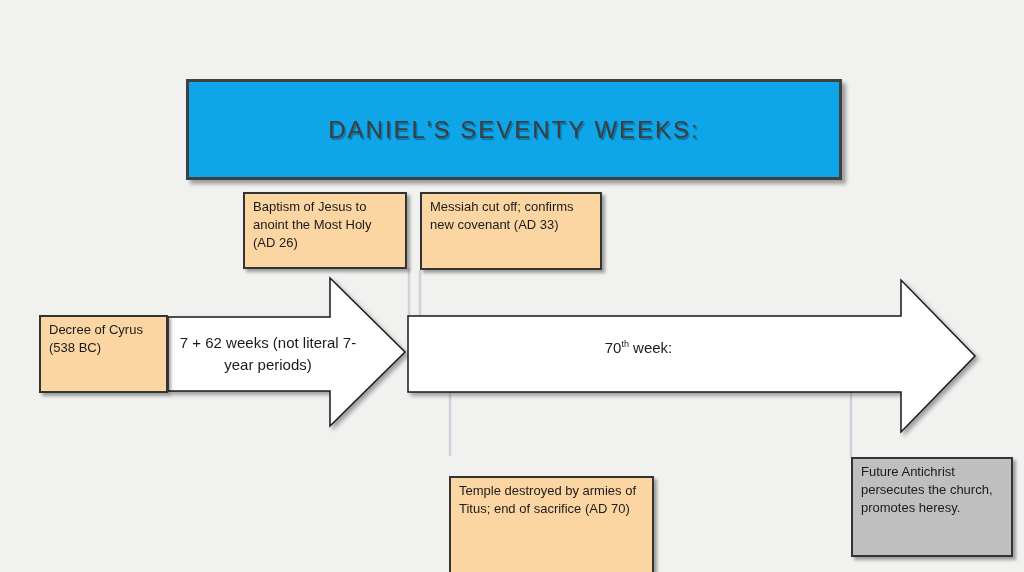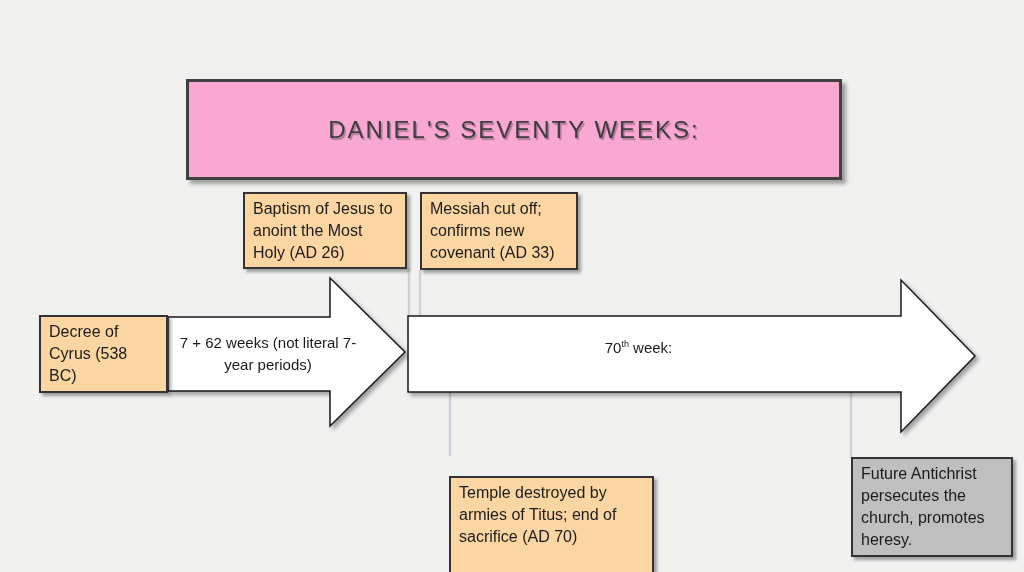--- a/index.html
+++ b/index.html
@@ -7,47 +7,47 @@
     width: 1024px; height: 572px;
     position: relative;
     background: var(--slide-bg, #f1f1f0);
     font-family: "Liberation Sans", sans-serif;
     overflow: hidden;
   }
   .layer-svg { position: absolute; left: 0; top: 0; z-index: 1; }
 
   .title-box {
     position: absolute; left: 186px; top: 79px; width: 650px; height: 95px;
-    background: #f9a8d4;
+    background: #0ea5e9;
     border: 3px solid var(--title-border, #404040);
     box-shadow: 4px 4px 4px rgba(0,0,0,0.35);
     display: flex; flex-direction: column; align-items: center; justify-content: center;
     text-align: center; z-index: 2;
   }
   .title-line {
     font-size: 24px; letter-spacing: 2px;
     color: var(--title-text, #3d3d3d);
     line-height: 1.38;
     text-shadow: 1.5px 1.5px 1px rgba(0,0,0,0.30);
   }
 
   .callout {
     position: absolute; box-sizing: border-box;
     border: 2px solid var(--box-border, #333333);
     padding: 4px 8px;
-    font-size: 16px; line-height: 1.38;
+    font-size: 13px; line-height: 1.38;
     color: var(--body-text, #1b1b1b);
     box-shadow: 3px 3px 3px rgba(0,0,0,0.35);
     z-index: 2;
   }
   .tan  { background: var(--callout-tan, #fbd6a3); }
   .gray { background: var(--callout-gray, #bfbfbf); }
 
   .callout-baptism   { left: 243px; top: 192px; width: 164px; height: 77px; }
-  .callout-messiah   { left: 420px; top: 192px; width: 158px; height: 78px; }
+  .callout-messiah   { left: 420px; top: 192px; width: 182px; height: 78px; }
   .callout-decree    { left: 39px;  top: 315px; width: 129px; height: 78px; }
   .callout-temple    { left: 449px; top: 476px; width: 205px; height: 102px; }
   .callout-antichrist{ left: 851px; top: 457px; width: 162px; height: 100px; }
 
   .arrow-label {
     position: absolute; z-index: 2;
     display: flex; flex-direction: column; justify-content: center;
     text-align: center; font-size: 15px; line-height: 1.45;
     color: var(--body-text, #1b1b1b);
   }

